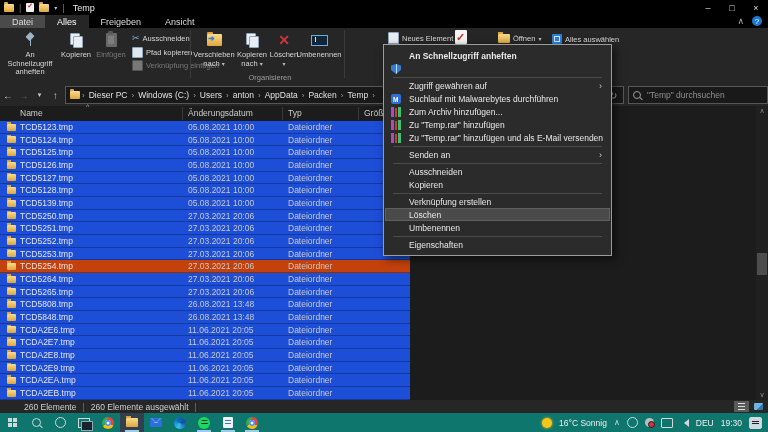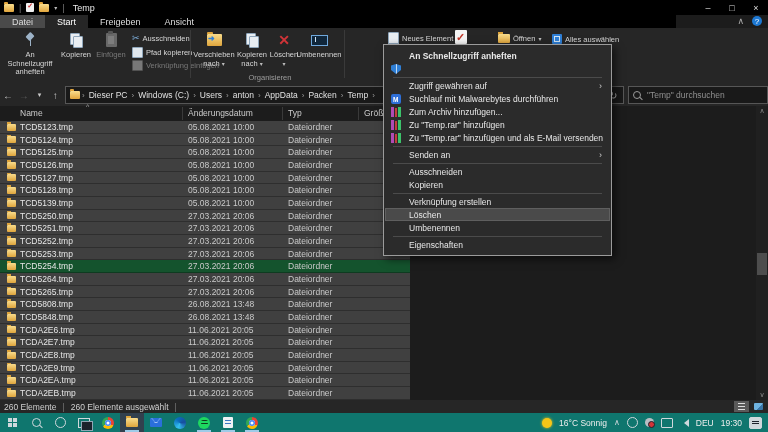--- a/index.html
+++ b/index.html
@@ -11,21 +11,21 @@
   .qat{display:flex;align-items:center;gap:5px;padding-left:4px;}
   .minifolder{width:10px;height:8px;background:linear-gradient(#f9dd8d,#e2a63d);border-radius:1px;position:relative;}
   .minifolder::before{content:"";position:absolute;top:-2px;left:0;width:4px;height:2px;background:#e2a63d;border-radius:1px 1px 0 0;}
   .propdoc{width:8px;height:9px;background:#f2f2f2;border-radius:1px;position:relative;}
   .propdoc::after{content:"✓";position:absolute;left:1px;top:-1px;font-size:7px;color:#c33;font-weight:bold;}
   .qat-sep{color:#777;font-size:9px;}
   #win-title{font-size:9px;color:#e8e8e8;margin-left:8px;}
   #win-controls{position:absolute;right:0;top:0;height:15px;display:flex;}
   .wbtn{width:24px;height:15px;display:flex;align-items:center;justify-content:center;font-size:9px;color:#ddd;}
   
-  #tabsrow{left:0;top:15px;width:676px;height:13px;background:#000;display:flex;align-items:stretch;font-size:9px;}
+  #tabsrow{left:0;top:15px;width:768px;height:13px;background:#000;display:flex;align-items:stretch;font-size:9px;}
   .rtab{padding:0 12px;display:flex;align-items:center;color:#ddd;}
   .rtab.file{background:#4a4a4a;}
   .rtab.active{background:#262626;color:#fff;}
   #ribbon-right{position:absolute;right:6px;top:16px;display:flex;gap:8px;align-items:center;}
   #ribbon-collapse{color:#aaa;font-size:9px;}
   #ribbon-help{width:10px;height:10px;border-radius:50%;background:#1d78d2;color:#fff;font-size:8px;display:flex;align-items:center;justify-content:center;}
   
   #ribbon{left:0;top:28px;width:768px;height:56px;background:#262626;border-bottom:1px solid #000;font-size:7.5px;color:#d6d6d6;}
   .rbl{position:absolute;top:3px;display:flex;flex-direction:column;align-items:center;text-align:center;line-height:1.15;}
   .rbl .lbl{margin-top:2px;}
@@ -75,33 +75,33 @@
   .mag::after{content:"";position:absolute;width:4px;height:1px;background:#9a9a9a;transform:rotate(45deg);right:-3px;bottom:-1px;}
   #searchinput{background:transparent;border:none;outline:none;color:#ddd;font-size:8.5px;width:100%;font-family:"Liberation Sans",sans-serif;}
   #searchinput::placeholder{color:#8f8f8f;}
   
   #colheaders{left:0;top:106px;width:768px;height:15px;background:#1c1c1c;font-size:8.5px;color:#cccccc;border-bottom:1px solid #2a2a2a;}
   .colh{position:absolute;top:2px;}
   .colsep{position:absolute;top:1px;width:1px;height:13px;background:#3a3a3a;}
   #sortcaret{position:absolute;left:86px;top:-3px;color:#aaa;font-size:7px;}
   
   #filelist{left:0;top:121px;width:768px;height:279px;background:#1c1c1c;overflow:hidden;}
-  .row{position:relative;width:410px;height:12.68px;background:#404040;box-shadow:inset 0 -1px rgba(0,0,0,.28);font-size:8.5px;display:block;}
-  .row.hover{background:#14532d;}
+  .row{position:relative;width:410px;height:12.68px;background:#1d4ed8;box-shadow:inset 0 -1px rgba(0,0,0,.28);font-size:8.5px;display:block;}
+  .row.hover{background:#c2410c;}
   .row .ficon{position:absolute;left:7px;top:2.5px;width:9px;height:7px;background:linear-gradient(#f8dc8c,#dfa53c);border-radius:1px;}
   .row .ficon::before{content:"";position:absolute;top:-1.5px;left:0;width:4px;height:1.5px;background:#dfa53c;}
   .row .c-name{position:absolute;left:20px;top:1px;color:#e6e6e6;}
   .row .c-date{position:absolute;left:188px;top:1px;color:#c9c9c9;}
   .row .c-type{position:absolute;left:288px;top:1px;color:#c9c9c9;}
   
   #vscroll{left:756px;top:106px;width:12px;height:294px;background:#202020;}
   #vscroll .arr{position:absolute;left:0;width:12px;text-align:center;color:#8b8b8b;font-size:7px;}
   #vthumb{position:absolute;left:1px;top:147px;width:10px;height:22px;background:#4d4d4d;}
   
-  #statusbar{left:0;top:400px;width:768px;height:13px;background:#262626;display:flex;align-items:center;font-size:8.5px;color:#cfcfcf;padding-left:4px;box-sizing:border-box;}
+  #statusbar{left:0;top:400px;width:768px;height:13px;background:#262626;display:flex;align-items:center;font-size:8.5px;color:#cfcfcf;padding-left:24px;box-sizing:border-box;}
   .st-sep{margin:0 6px;color:#777;}
   #viewbtns{position:absolute;right:2px;top:0;height:13px;display:flex;gap:2px;align-items:center;}
   .vbtn{width:15px;height:11px;display:flex;align-items:center;justify-content:center;}
   .vbtn.active{background:#5a5a5a;}
   .vbtn .bars{width:7px;height:7px;background:repeating-linear-gradient(#ddd 0 1px,transparent 1px 3px);}
   .vbtn .thumbpic{width:9px;height:7px;background:linear-gradient(135deg,#6fb3e0 0 60%,#3a76a8 60%);border-radius:1px;}
   
   #contextmenu{left:383px;top:44px;width:225px;background:#2b2b2b;border:1px solid #9b9b9b;box-shadow:3px 3px 8px rgba(0,0,0,.6);padding:4px 1px;z-index:50;font-size:8.5px;}
   .mi{position:relative;height:13px;display:flex;align-items:center;padding-left:24px;color:#e8e8e8;white-space:nowrap;}
   .mi.bold{font-weight:bold;}
@@ -169,21 +169,21 @@
     <span id="win-title">Temp</span>
     <div id="win-controls">
       <span class="wbtn">–</span>
       <span class="wbtn">□</span>
       <span class="wbtn">×</span>
     </div>
   </div>
 
   <div id="tabsrow" class="abs">
       <span class="rtab file">Datei</span>
-      <span class="rtab active">Start</span>
+      <span class="rtab active">Alles</span>
       <span class="rtab">Freigeben</span>
       <span class="rtab">Ansicht</span>
     </div>
   <div id="ribbon-right">
     <span id="ribbon-collapse">∧</span>
     <span id="ribbon-help">?</span>
   </div>
 
   <div id="ribbon" class="abs">
     <div class="rbl" style="left:2px;width:56px;">

